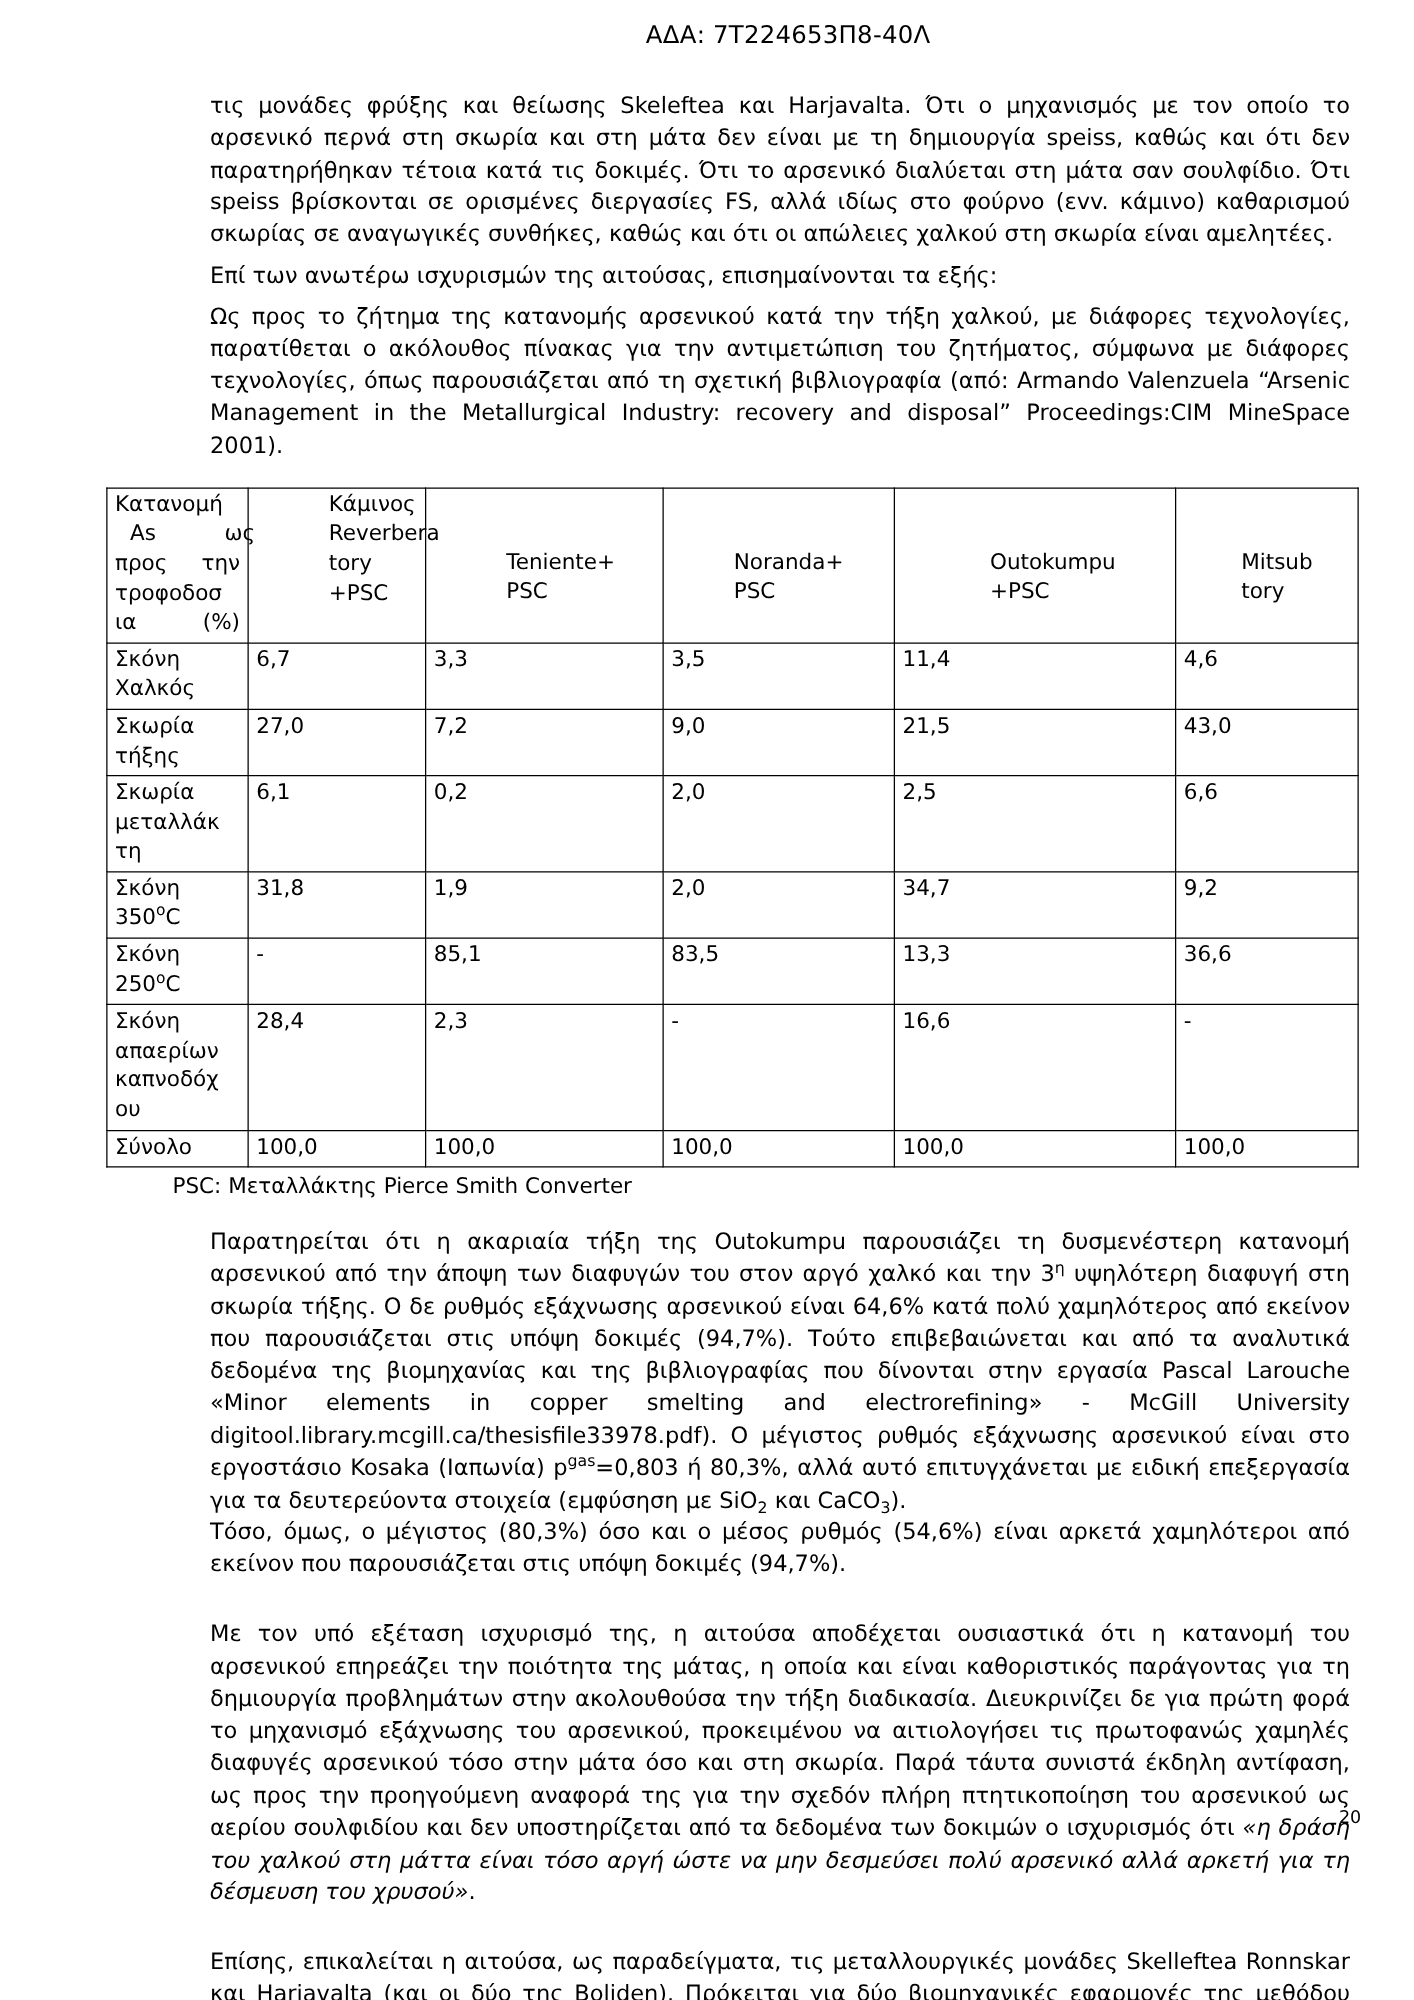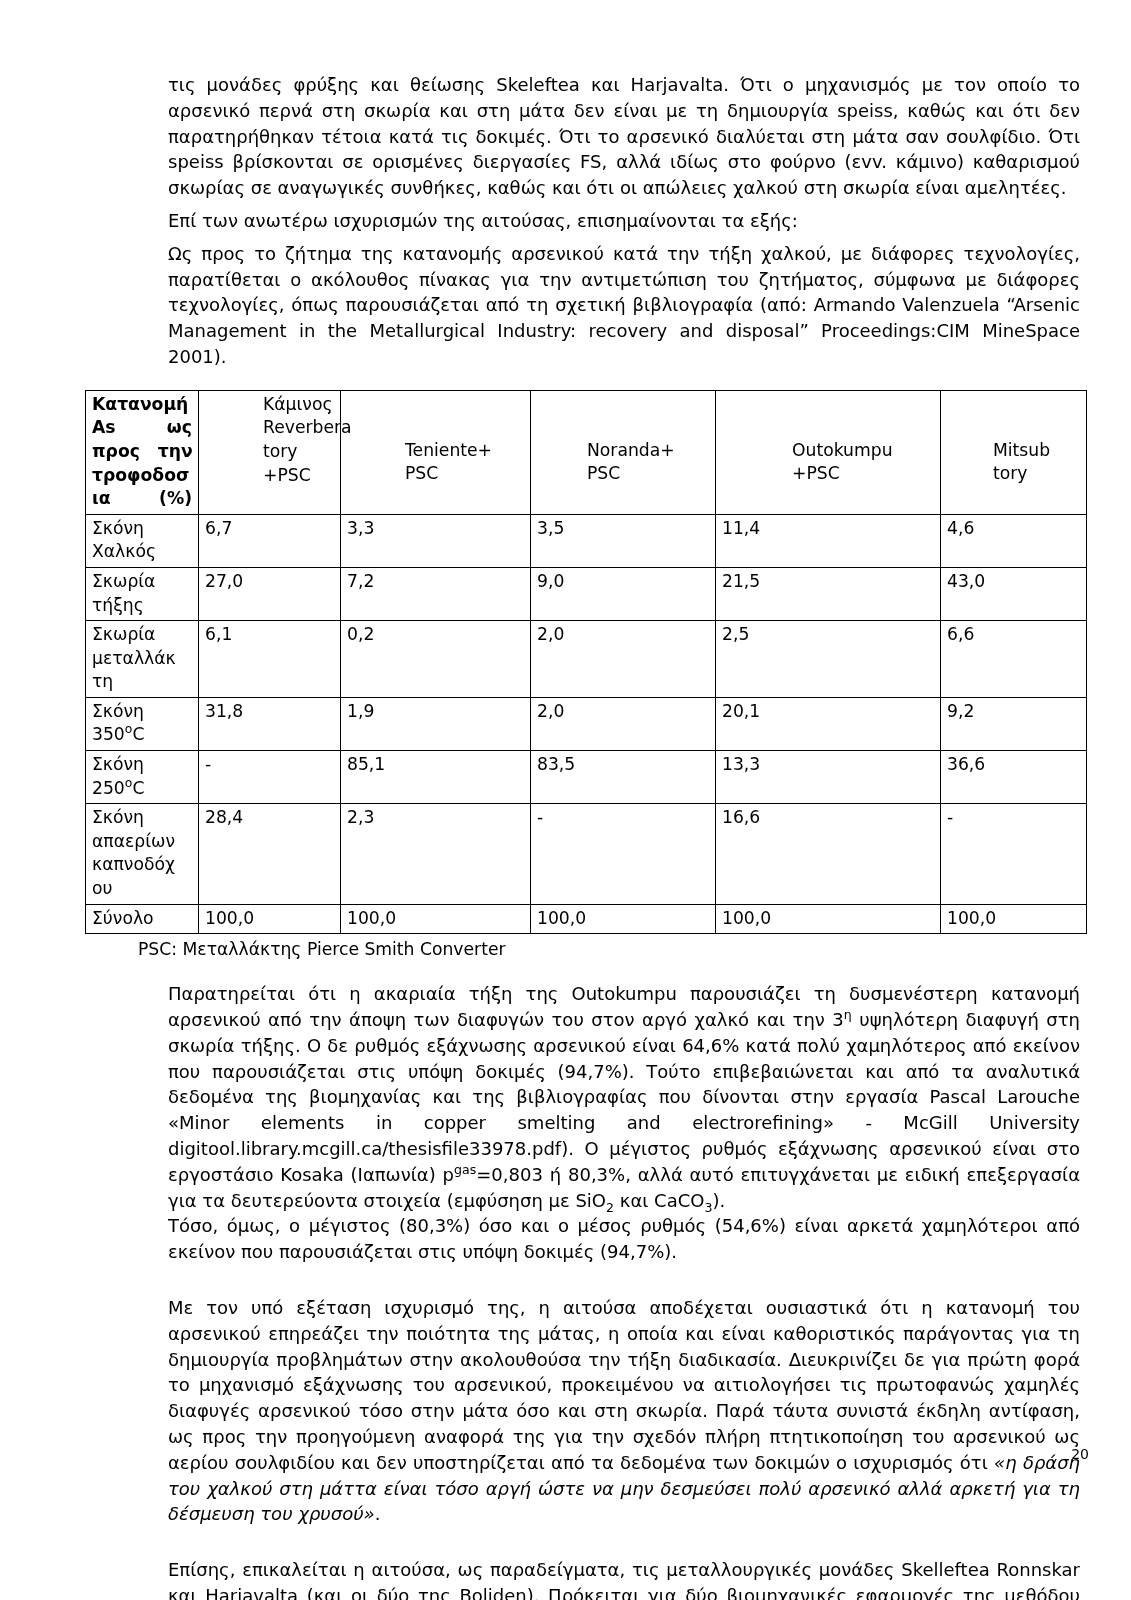--- a/index.html
+++ b/index.html
@@ -72,21 +72,21 @@
     display: block;
     text-align: left;
   }
   .col-label { width: 113px; }
   .col-a { width: 142px; }
   .col-b { width: 190px; }
   .col-c { width: 185px; }
   .col-d { width: 225px; }
   .col-e { width: 146px; }
 
-  th.hcell.h-label .head-inner { text-align: justify; text-align-last: justify; font-weight: bold; }
+  th.hcell.h-label .head-inner { text-align: justify; text-align-last: justify; }
 
   .head-centered {
     display: block;
     width: 100%;
     text-align: left;
   }
   .head-pad-a { padding-left: 58px; }
   .head-pad-b { padding-left: 58px; }
   .head-pad-c { padding-left: 50px; }
   .head-pad-d { padding-left: 70px; }
@@ -113,20 +113,21 @@
     bottom: 138px;
     font-size: 14px;
     margin-top: 40px;
   }
 </style>
 </head>
 <body>
 
 <div class="page">
 
+  <div class="ada-header">ΑΔΑ: 7Τ224653Π8-40Λ</div>
 
   <div class="content">
 
     <p class="para">τις μονάδες φρύξης και θείωσης Skeleftea και Harjavalta. Ότι ο μηχανισμός με τον οποίο το αρσενικό περνά στη σκωρία και στη μάτα δεν είναι με τη δημιουργία speiss, καθώς και ότι δεν παρατηρήθηκαν τέτοια κατά τις δοκιμές. Ότι το αρσενικό διαλύεται στη μάτα σαν σουλφίδιο. Ότι speiss βρίσκονται σε ορισμένες διεργασίες FS, αλλά ιδίως στο φούρνο (εvv. κάμινο) καθαρισμού σκωρίας σε αναγωγικές συνθήκες, καθώς και ότι οι απώλειες χαλκού στη σκωρία είναι αμελητέες.</p>
     <div class="gap-sm"></div>
     <p class="para">Επί των ανωτέρω ισχυρισμών της αιτούσας, επισημαίνονται τα εξής:</p>
     <div class="gap-sm"></div>
     <p class="para">Ως προς το ζήτημα της κατανομής αρσενικού κατά την τήξη χαλκού, με διάφορες τεχνολογίες, παρατίθεται ο ακόλουθος πίνακας για την αντιμετώπιση του ζητήματος, σύμφωνα με διάφορες τεχνολογίες, όπως παρουσιάζεται από τη σχετική βιβλιογραφία (από: Armando Valenzuela “Arsenic Management in the Metallurgical Industry: recovery and disposal” Proceedings:CIM MineSpace 2001).</p>
 
     <div class="gap-md"></div>
@@ -138,21 +139,21 @@
           <col class="col-b">
         <col class="col-c">
           <col class="col-d">
           <col class="col-e">
       </colgroup>
       <thead>
         <tr>
           <th class="hcell h-label">
             <span class="head-inner">
               <span>Κατανομή</span><br>
-              <span style="display:inline-block;width:100%;text-align:justify;text-align-last:justify;">As&nbsp;&nbsp;&nbsp;&nbsp;&nbsp;&nbsp;&nbsp;&nbsp;ως</span><br>
+              <span style="display:inline-block;width:100%;text-align:justify;text-align-last:justify;margin-left:12px;">As&nbsp;&nbsp;&nbsp;&nbsp;&nbsp;&nbsp;&nbsp;&nbsp;ως</span><br>
               <span style="display:inline-block;width:100%;text-align:justify;text-align-last:justify;">προς&nbsp;&nbsp;&nbsp;την</span><br>
               <span>τροφοδοσ</span><br>
               <span>ια (%)</span>
             </span>
           </th>
           <th class="hcell">
             <span class="head-centered head-pad-a" style="white-space:pre-line;">Κάμινος
 Reverbera
 tory
 +PSC</span>
@@ -203,21 +204,21 @@
           <td class="num">2,0</td>
           <td class="num">2,5</td>
           <td class="num">6,6</td>
         </tr>
         <tr>
           <td class="rowlabel"><span style="white-space:pre-line;">Σκόνη
 350</span><sup class="deg">o</sup><span>C</span></td>
           <td class="num">31,8</td>
           <td class="num">1,9</td>
           <td class="num">2,0</td>
-          <td class="num">20,1</td>
+          <td class="num">34,7</td>
           <td class="num">9,2</td>
         </tr>
         <tr>
           <td class="rowlabel"><span style="white-space:pre-line;">Σκόνη
 250</span><sup class="deg">o</sup><span>C</span></td>
           <td class="num">-</td>
           <td class="num">85,1</td>
           <td class="num">83,5</td>
           <td class="num">13,3</td>
           <td class="num">36,6</td>

